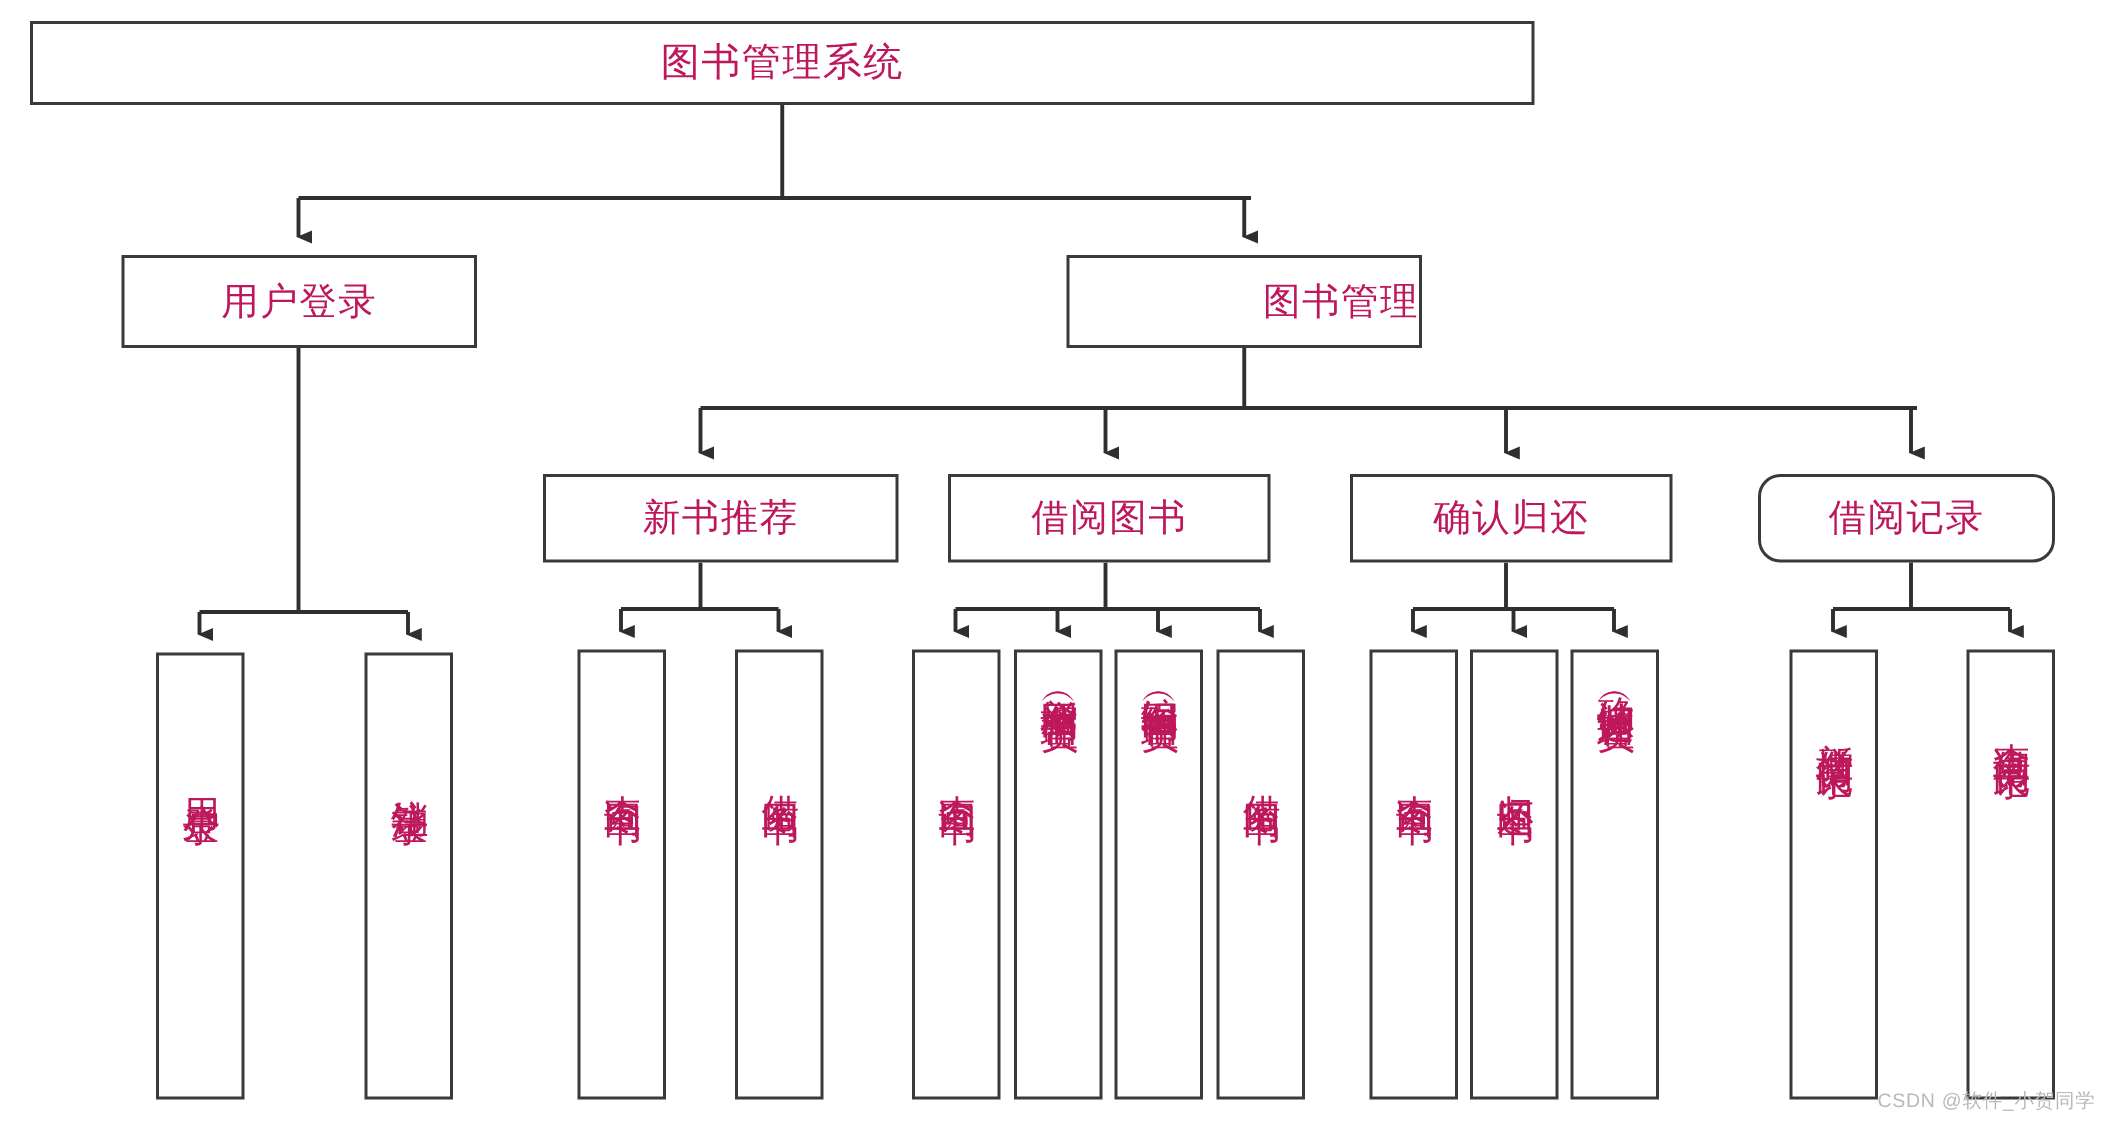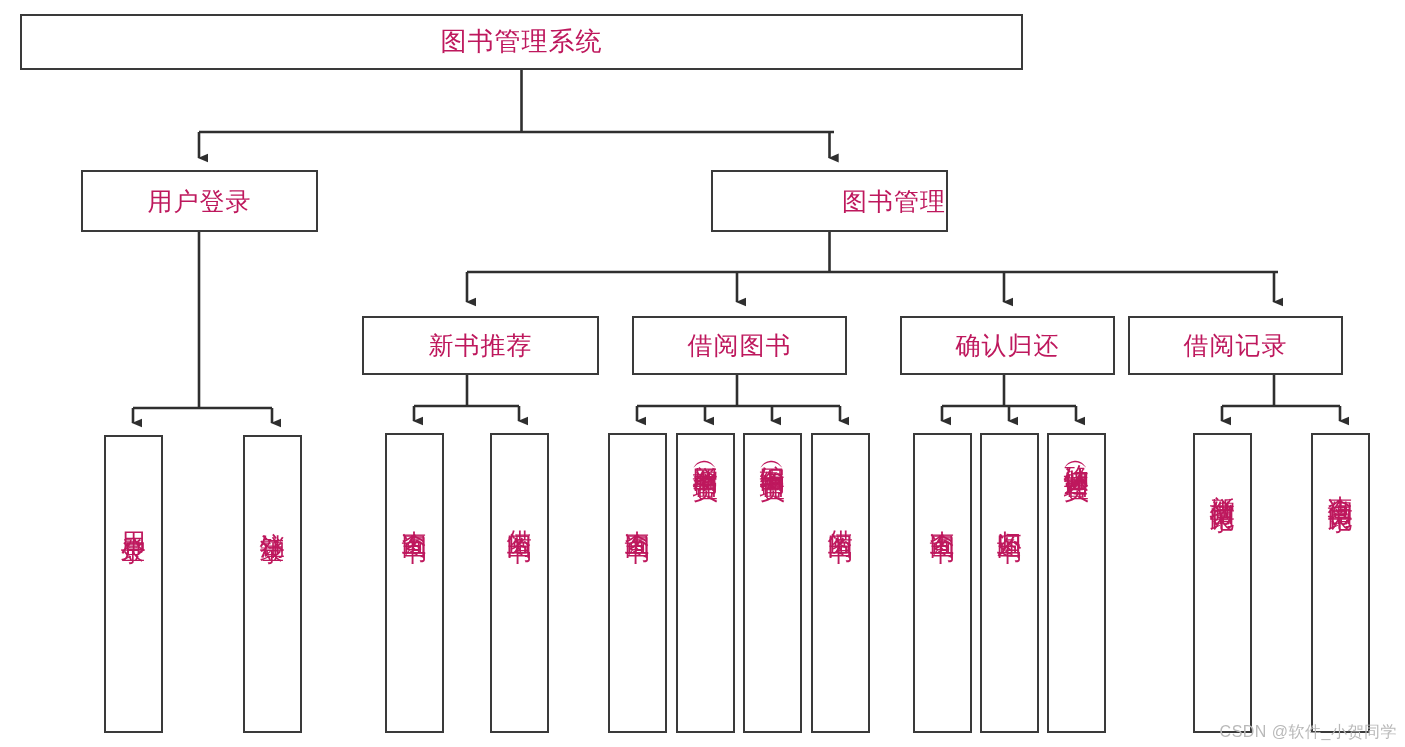--- a/index.html
+++ b/index.html
@@ -65,21 +65,21 @@
     letter-spacing: 3px;
     white-space: nowrap;
   }
   .node.vert.tall-text .label {
     letter-spacing: 2px;
   }
   #watermark {
     position: absolute;
     right: 8px;
     bottom: 4px;
-    font-size: 16px;
+    font-size: 13px;
     color: #b9b9b9;
     letter-spacing: 0.5px;
     z-index: 5;
     white-space: nowrap;
   }
 </style>
 </head>
 <body>
 
 <div id="canvas">
@@ -147,21 +147,21 @@
 
   <div class="node horiz" style="left:362px; top:316px; width:237px; height:59px;">
     <span class="label">新书推荐</span>
   </div>
   <div class="node horiz" style="left:632px; top:316px; width:215px; height:59px;">
     <span class="label">借阅图书</span>
   </div>
   <div class="node horiz" style="left:900px; top:316px; width:215px; height:59px;">
     <span class="label">确认归还</span>
   </div>
-  <div class="node horiz" style="left:1128px; top:316px; width:215px; height:59px;">
+  <div class="node horiz" style="left:1172px; top:316px; width:198px; height:59px;border-radius:15px;">
     <span class="label">借阅记录</span>
   </div>
 
   <div class="node vert" style="left:104px; top:435px; width:59px; height:298px; padding-top:75px;">
     <span class="label">用户登录</span>
   </div>
   <div class="node vert" style="left:243px; top:435px; width:59px; height:298px; padding-top:75px;">
     <span class="label">注销登录</span>
   </div>
 

